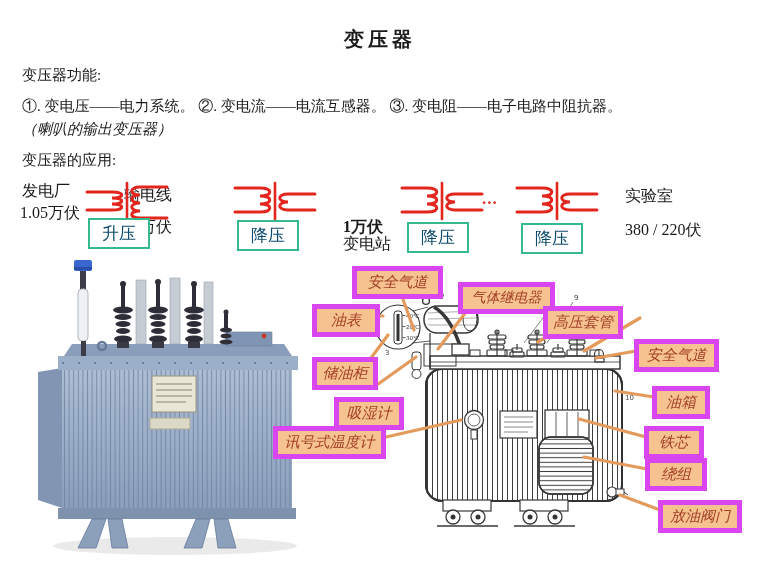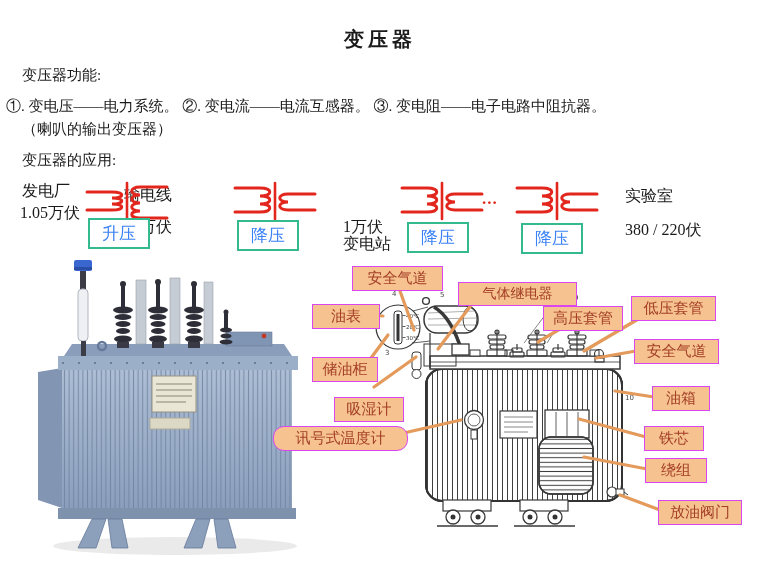--- a/index.html
+++ b/index.html
@@ -9,53 +9,53 @@
   }
   .abs{position:absolute;}
   .page-title{left:0;top:26px;width:760px;text-align:center;font-size:20px;font-weight:bold;letter-spacing:4px;}
   .body-text{font-size:15px;white-space:nowrap;}
   .stage-text{font-size:16px;white-space:nowrap;}
   .tsym{position:absolute;width:86px;height:42px;color:var(--symbol-red,#e3261d);}
   .tsym path,.tsym line{stroke:currentColor;fill:none;stroke-width:3;stroke-linecap:round;}
   .tsym line{stroke-width:2.6;}
   .greenbox{
     position:absolute;border:2px solid var(--green-border,#35b98e);background:#fff;
-    font-size:17px;color:#3b82f6;padding:2px 12px;white-space:nowrap;
+    font-size:17px;color:#0c4a6e;padding:2px 12px;white-space:nowrap;
   }
   .ellipsis{position:absolute;color:var(--symbol-red,#e3261d);font-size:17px;font-weight:bold;letter-spacing:1px;}
   .lbl{
     position:absolute;box-sizing:border-box;text-align:center;
-    background:var(--label-fill,#f6c28f);border:1px solid #d946ef;
-    color:var(--label-text,#a33f28);font-size:15px;padding:2px 2px;white-space:nowrap;z-index:5;
+    background:var(--label-fill,#f6c28f);border:5px solid #d946ef;
+    color:var(--label-text,#a33f28);font-size:15px;padding:2px 2px;white-space:nowrap;z-index:5;font-style:italic;
   }
   .lbl-small{font-size:14px;}
   svg.overlay{position:absolute;left:0;top:0;z-index:2;}
   svg.photo{position:absolute;z-index:1;}
   .leader{stroke:var(--leader,#e49a5b);stroke-width:3.2;stroke-linecap:round;}
   .draw{stroke:#383838;fill:none;}
   .figno{font-family:"DejaVu Sans",sans-serif;font-size:7px;fill:#444;stroke:none;}
   .gaugetxt{font-family:"DejaVu Sans",sans-serif;font-size:5.5px;fill:#333;stroke:none;}
 </style>
 </head>
 <body>
 
 <div class="slide">
 
   <div class="abs page-title">变压器</div>
   <div class="abs body-text" style="left:22px;top:66px;">变压器功能:</div>
-  <div class="abs body-text" style="left:6px;top:97px;">①. 变电压——电力系统。 ②. 变电流——电流互感器。 ③. 变电阻——电子电路中阻抗器。</div>
-  <div class="abs body-text" style="left:22px;top:120px;">（喇叭的输出变压器）</div>
+  <div class="abs body-text" style="left:22px;top:97px;">①. 变电压——电力系统。 ②. 变电流——电流互感器。 ③. 变电阻——电子电路中阻抗器。</div>
+  <div class="abs body-text" style="left:22px;top:120px;font-style:italic;">（喇叭的输出变压器）</div>
   <div class="abs body-text" style="left:22px;top:151px;">变压器的应用:</div>
 
   <div class="abs stage-text" style="left:22px;top:181px;">发电厂</div>
   <div class="abs stage-text" style="left:20px;top:203px;">1.05万伏</div>
   <div class="abs stage-text" style="left:124px;top:185px;">输电线</div>
   <div class="abs stage-text" style="left:124px;top:217px;">22万伏</div>
   <div class="abs stage-text" style="left:343px;top:199px;margin-top:35px;">变电站</div>
-  <div class="abs stage-text" style="left:343px;top:217px;">1万伏</div>
+  <div class="abs stage-text" style="left:343px;top:217px;font-weight:bold;">1万伏</div>
   <div class="abs stage-text" style="left:625px;top:186px;">实验室</div>
   <div class="abs stage-text" style="left:625px;top:220px;">380 / 220伏</div>
 
   <svg class="tsym" style="left:84px;top:180px;" viewBox="0 0 86 42">
     <line x1="43" y1="3" x2="43" y2="39"></line>
     <path d="M3 12 H28 C41 12 41 18 28 18 C41 18 41 24 28 24 C41 24 41 30 28 30 H3"></path>
     <path d="M83 7 H56 C45 7 45 15 56 15 C45 15 45 23 56 23 C45 23 45 31 56 31 C45 31 45 38 56 38 H83"></path>
   </svg>
   <svg class="tsym" style="left:232px;top:180px;" viewBox="0 0 86 42">
     <line x1="43" y1="3" x2="43" y2="39"></line>
@@ -332,26 +332,25 @@
       <line class="leader" x1="374" y1="387" x2="416" y2="357"></line>
       <line class="leader" x1="654" y1="397" x2="615" y2="391"></line>
       <line class="leader" x1="386" y1="437" x2="461" y2="420"></line>
       <line class="leader" x1="646" y1="437" x2="579" y2="419"></line>
       <line class="leader" x1="647" y1="469" x2="584" y2="457"></line>
       <line class="leader" x1="660" y1="510" x2="620" y2="495"></line>
     </g>
   </svg>
 
   <div class="lbl" style="left:352px;top:266px;width:91px;">安全气道</div>
-  <div class="lbl lbl-small" style="left:458px;top:282px;width:119px;">气体继电器</div>
+  <div class="lbl lbl-small" style="left:458px;top:282px;width:97px;">气体继电器</div>
   <div class="lbl" style="left:312px;top:304px;width:68px;">油表</div>
   <div class="lbl" style="left:543px;top:306px;width:80px;">高压套管</div>
-  <div class="lbl" style="left:631px;top:296px;width:85px;">低压套管</div>
   <div class="lbl" style="left:634px;top:339px;width:85px;">安全气道</div>
   <div class="lbl" style="left:312px;top:357px;width:66px;">储油柜</div>
   <div class="lbl" style="left:334px;top:386px;width:70px;margin-top:11px;">吸湿计</div>
   <div class="lbl" style="left:652px;top:386px;width:58px;">油箱</div>
-  <div class="lbl" style="left:273px;top:426px;width:135px;border-radius:11px;">讯号式温度计</div>
+  <div class="lbl" style="left:273px;top:426px;width:113px;">讯号式温度计</div>
   <div class="lbl" style="left:644px;top:426px;width:60px;">铁芯</div>
   <div class="lbl" style="left:645px;top:458px;width:62px;">绕组</div>
   <div class="lbl" style="left:658px;top:500px;width:84px;">放油阀门</div>
 
 </div>
 
 </body></html>

